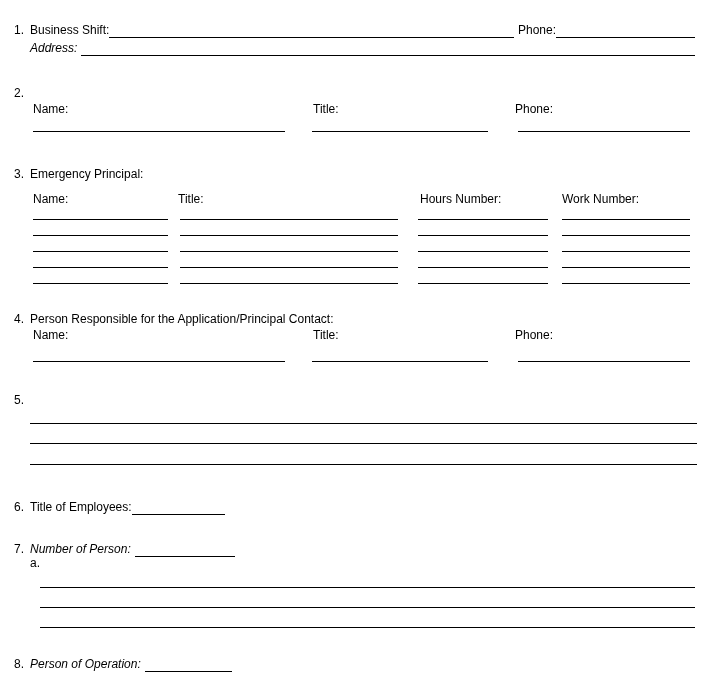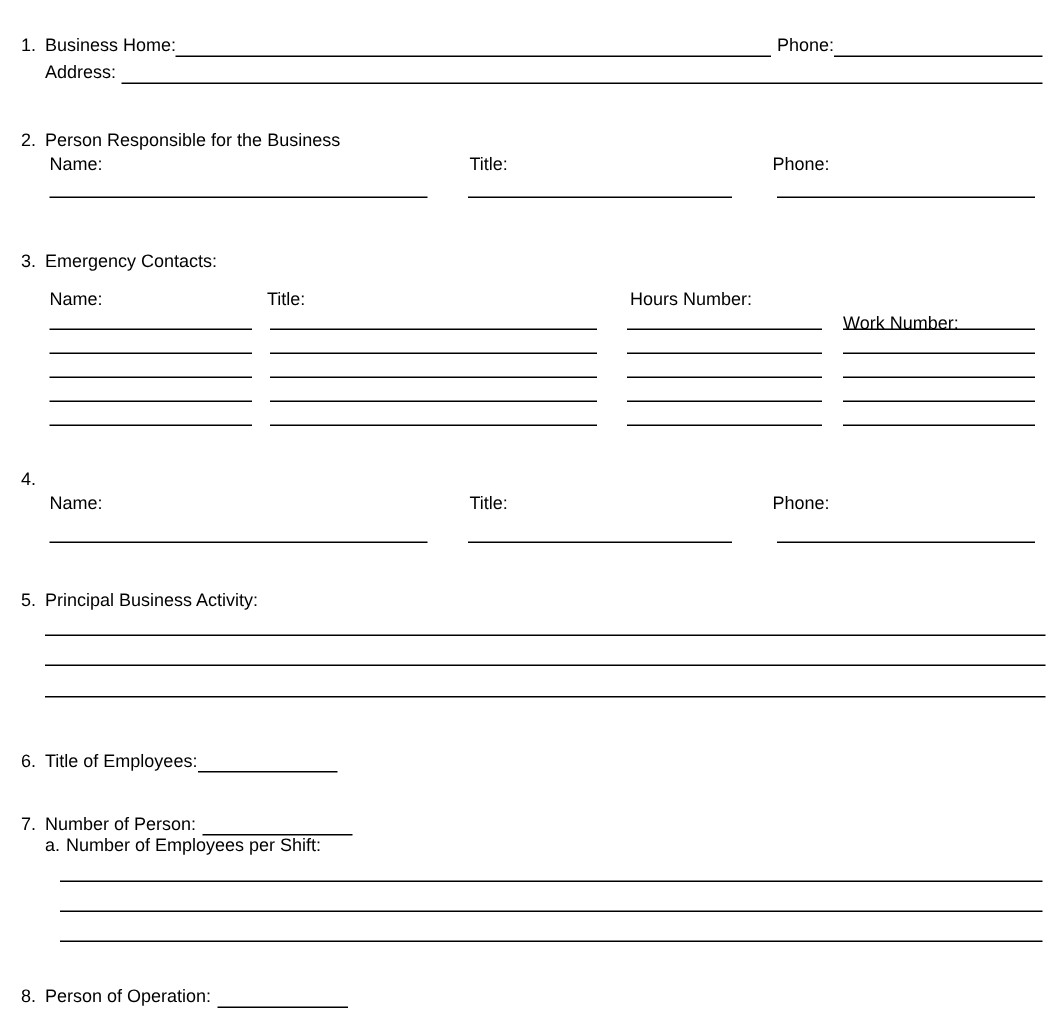--- a/index.html
+++ b/index.html
@@ -31,59 +31,58 @@
     position:absolute;
     line-height:15px;
     white-space:nowrap;
   }
   .line {
     position:absolute;
     height:0;
     border-top:1px solid #000000;
   }
   .sp-l { margin-left:4px; }
-  .sp-r { margin-right:4px; }
+  .sp-r { margin-right:4px;font-style:italic; }
 </style>
 </head>
 <body>
 
 <div class="form">
 
   <div class="row" style="left:14px; top:22px; width:681px;">
     <span class="num">1.</span>
-    <span>Business Home:</span>
+    <span>Business Shift:</span>
     <div class="blank grow"></div>
     <span class="sp-l">Phone:</span>
     <div class="blank" style="width:139px;"></div>
   </div>
 
   <div class="row" style="left:30px; top:40px; width:665px;">
     <span class="sp-r">Address:</span>
     <div class="blank grow"></div>
   </div>
 
   <div class="row" style="left:14px; top:86px; width:681px;">
     <span class="num">2.</span>
-    <span>Person Responsible for the Business</span>
   </div>
   <span class="lbl" style="left:33px; top:102px;">Name:</span>
   <span class="lbl" style="left:313px; top:102px;">Title:</span>
   <span class="lbl" style="left:515px; top:102px;">Phone:</span>
   <div class="line" style="left:33px; top:131px; width:252px;"></div>
   <div class="line" style="left:312px; top:131px; width:176px;"></div>
   <div class="line" style="left:518px; top:131px; width:172px;"></div>
 
   <div class="row" style="left:14px; top:167px; width:681px;">
     <span class="num">3.</span>
-    <span>Emergency Contacts:</span>
+    <span>Emergency Principal:</span>
   </div>
   <span class="lbl" style="left:33px; top:192px;">Name:</span>
   <span class="lbl" style="left:178px; top:192px;">Title:</span>
   <span class="lbl" style="left:420px; top:192px;">Hours Number:</span>
-  <span class="lbl" style="left:562px; top:192px;margin-top:16px;">Work Number:</span>
+  <span class="lbl" style="left:562px; top:192px;">Work Number:</span>
 
   <div>
     <div class="line" style="left:33px; top:219px; width:135px;"></div>
     <div class="line" style="left:180px; top:219px; width:218px;"></div>
     <div class="line" style="left:418px; top:219px; width:130px;"></div>
     <div class="line" style="left:562px; top:219px; width:128px;"></div>
   </div>
   <div>
     <div class="line" style="left:33px; top:235px; width:135px;"></div>
     <div class="line" style="left:180px; top:235px; width:218px;"></div>
@@ -104,50 +103,49 @@
   </div>
   <div>
     <div class="line" style="left:33px; top:283px; width:135px;"></div>
     <div class="line" style="left:180px; top:283px; width:218px;"></div>
     <div class="line" style="left:418px; top:283px; width:130px;"></div>
     <div class="line" style="left:562px; top:283px; width:128px;"></div>
   </div>
 
   <div class="row" style="left:14px; top:312px; width:681px;">
     <span class="num">4.</span>
+    <span>Person Responsible for the Application/Principal Contact:</span>
   </div>
   <span class="lbl" style="left:33px; top:328px;">Name:</span>
   <span class="lbl" style="left:313px; top:328px;">Title:</span>
   <span class="lbl" style="left:515px; top:328px;">Phone:</span>
   <div class="line" style="left:33px; top:361px; width:252px;"></div>
   <div class="line" style="left:312px; top:361px; width:176px;"></div>
   <div class="line" style="left:518px; top:361px; width:172px;"></div>
 
   <div class="row" style="left:14px; top:393px; width:681px;">
     <span class="num">5.</span>
-    <span>Principal Business Activity:</span>
   </div>
   <div class="line" style="left:30px; top:423px; width:667px;"></div>
   <div class="line" style="left:30px; top:443px; width:667px;"></div>
   <div class="line" style="left:30px; top:464px; width:667px;"></div>
 
   <div class="row" style="left:14px; top:499px; width:681px;">
     <span class="num">6.</span>
     <span>Title of Employees:</span>
     <div class="blank" style="width:93px;"></div>
   </div>
 
   <div class="row" style="left:14px; top:541px; width:681px;">
     <span class="num">7.</span>
     <span class="sp-r">Number of Person:</span>
     <div class="blank" style="width:100px;"></div>
   </div>
   <div class="row" style="left:30px; top:556px; width:665px;">
     <span class="sub-num">a.</span>
-    <span>Number of Employees per Shift:</span>
   </div>
   <div class="line" style="left:40px; top:587px; width:655px;"></div>
   <div class="line" style="left:40px; top:607px; width:655px;"></div>
   <div class="line" style="left:40px; top:627px; width:655px;"></div>
 
   <div class="row" style="left:14px; top:656px; width:681px;">
     <span class="num">8.</span>
     <span class="sp-r">Person of Operation:</span>
     <div class="blank" style="width:87px;"></div>
   </div>

